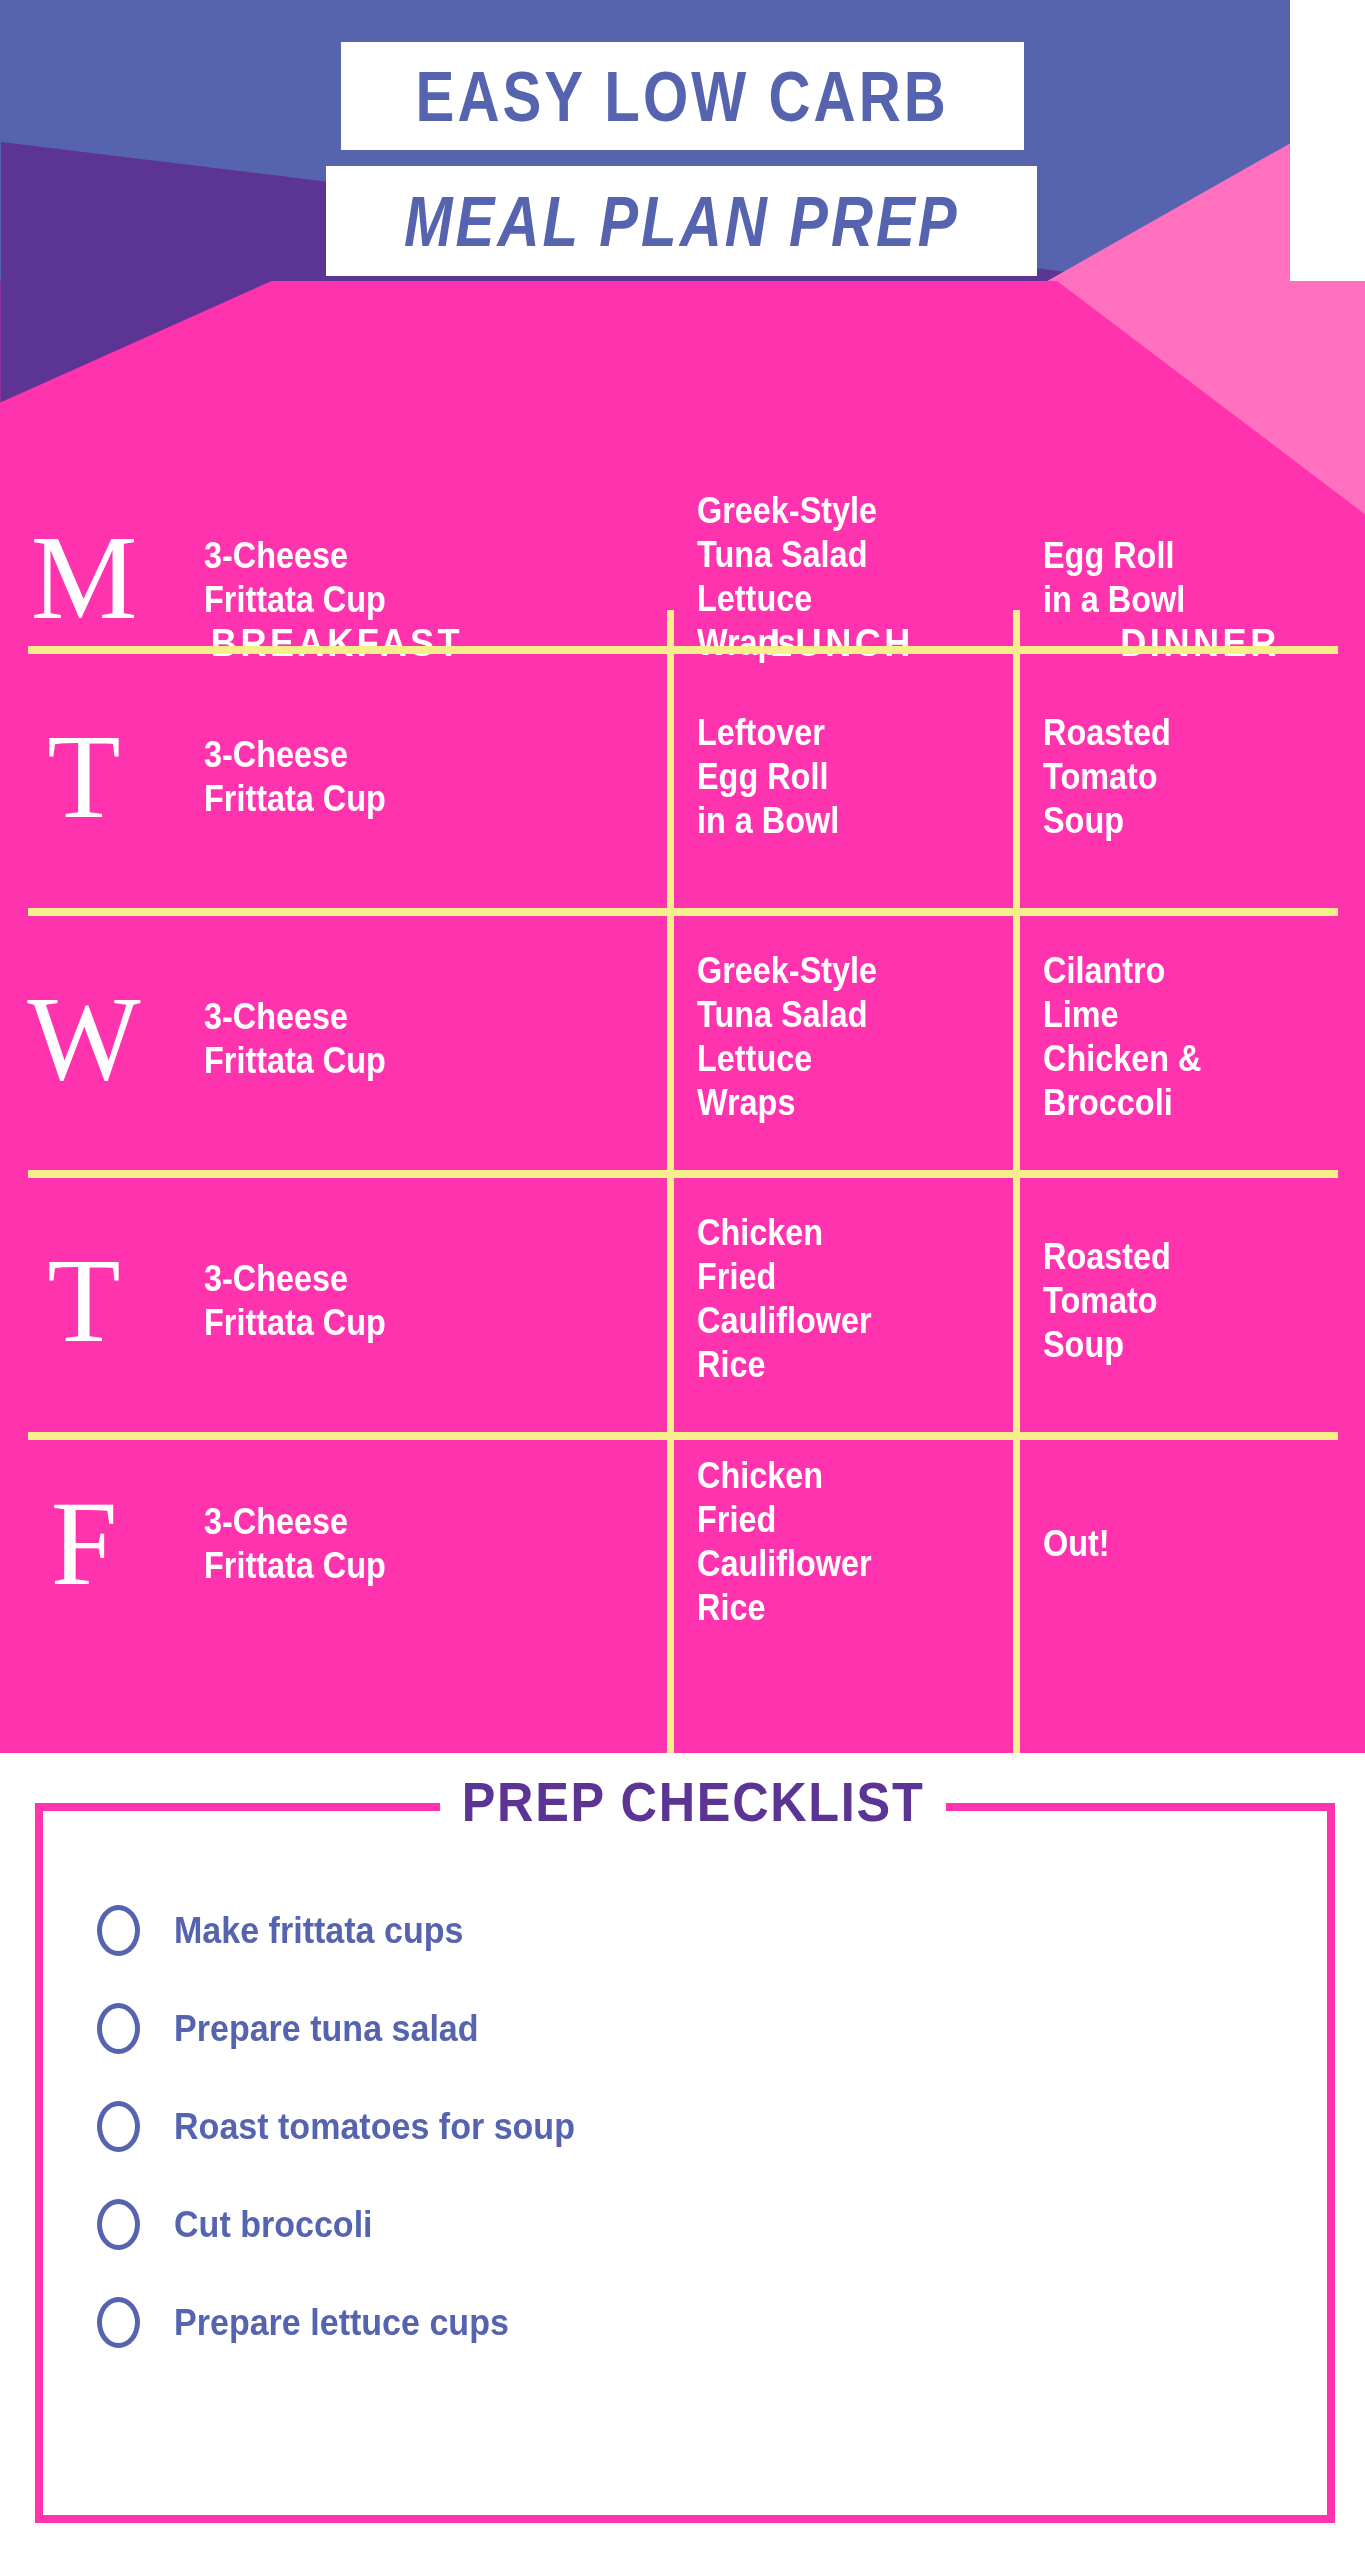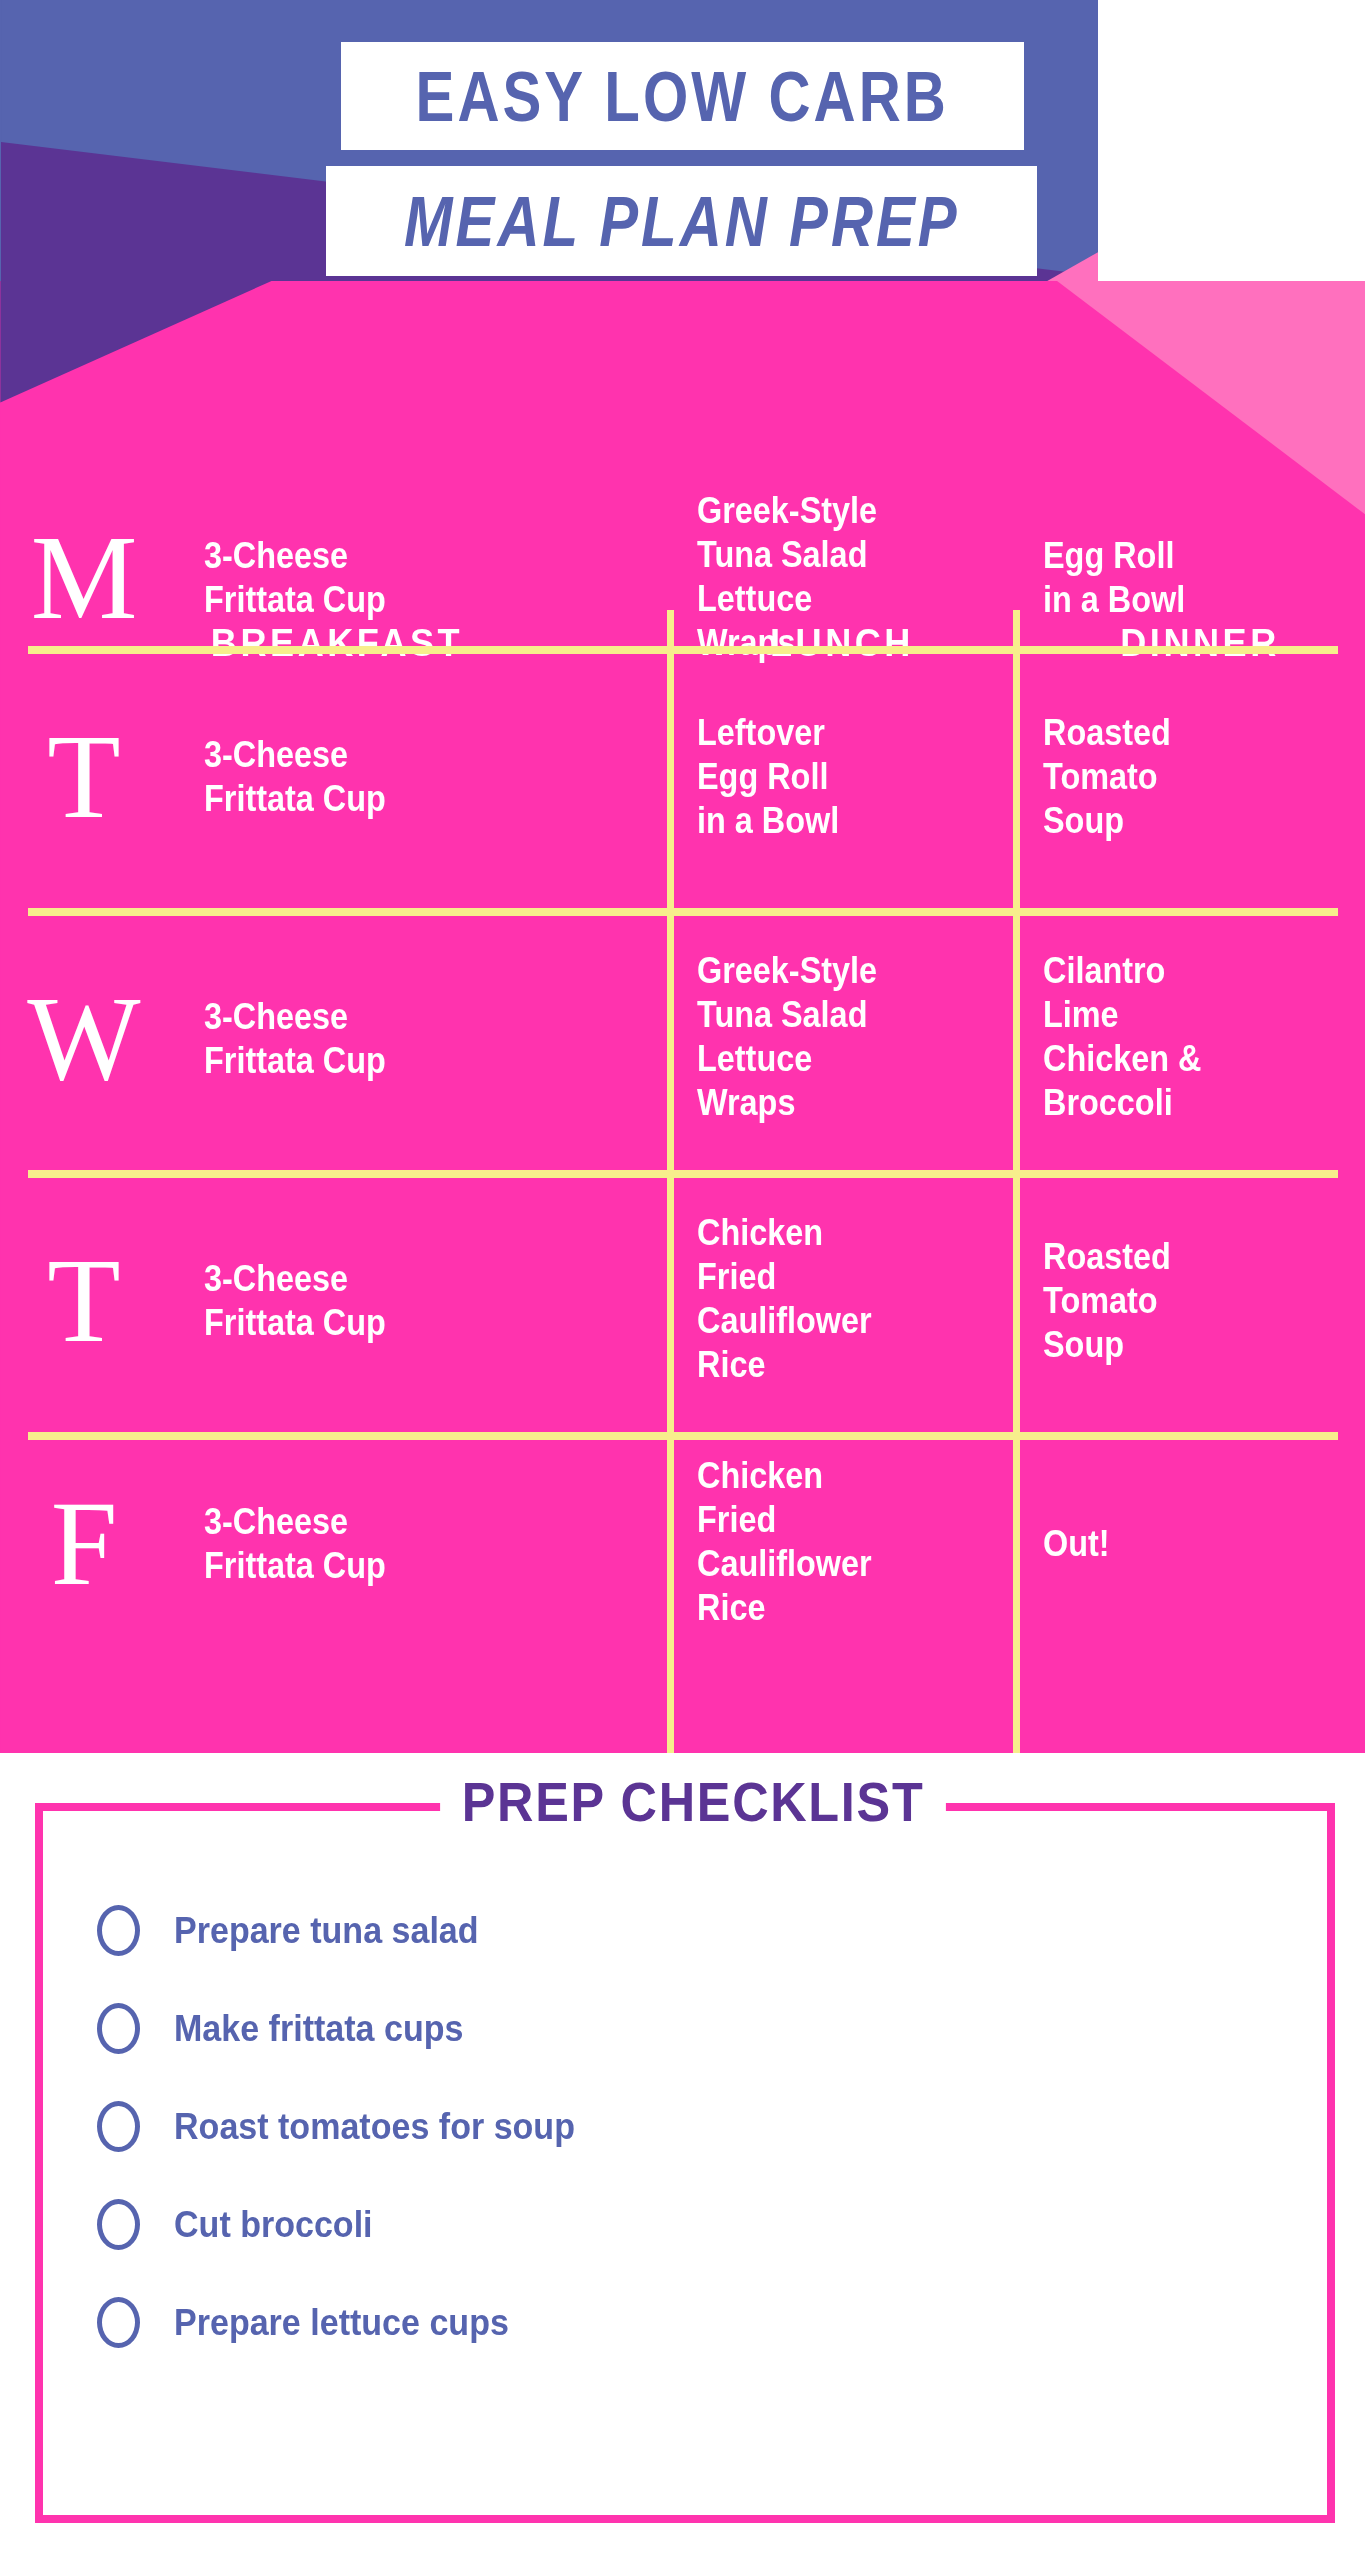--- a/index.html
+++ b/index.html
@@ -16,21 +16,21 @@
     width: 1366px;
     height: 2576px;
     overflow: hidden;
     background: #ffffff;
   }
 
   
   #header {
     position: absolute;
     left: 0; top: 0;
-    width: 1098px; height: 355px;
+    width: 1290px; height: 355px;
     overflow: hidden;
     background: #5664AF;
     padding-left: 8px;
   }
   #header svg { position: absolute; left: 0; top: 0; }
 
   .title-box {
     position: absolute;
     background: #ffffff;
     display: flex;
@@ -284,30 +284,30 @@
   <div id="checklist">
 
     <div id="checklist-title-wrap">
       <span id="checklist-title">PREP CHECKLIST</span>
     </div>
 
     <div id="check-items">
 
       <div class="check-item">
         <span class="check-circle"></span>
+        <span class="check-label">Make frittata cups</span>
+      </div>
+
+      <div class="check-item">
+        <span class="check-circle"></span>
         <span class="check-label">Prepare tuna salad</span>
       </div>
 
       <div class="check-item">
         <span class="check-circle"></span>
-        <span class="check-label">Make frittata cups</span>
-      </div>
-
-      <div class="check-item">
-        <span class="check-circle"></span>
         <span class="check-label">Roast tomatoes for soup</span>
       </div>
 
 
       <div class="check-item">
         <span class="check-circle"></span>
         <span class="check-label">Cut broccoli</span>
       </div>
 
       <div class="check-item">

